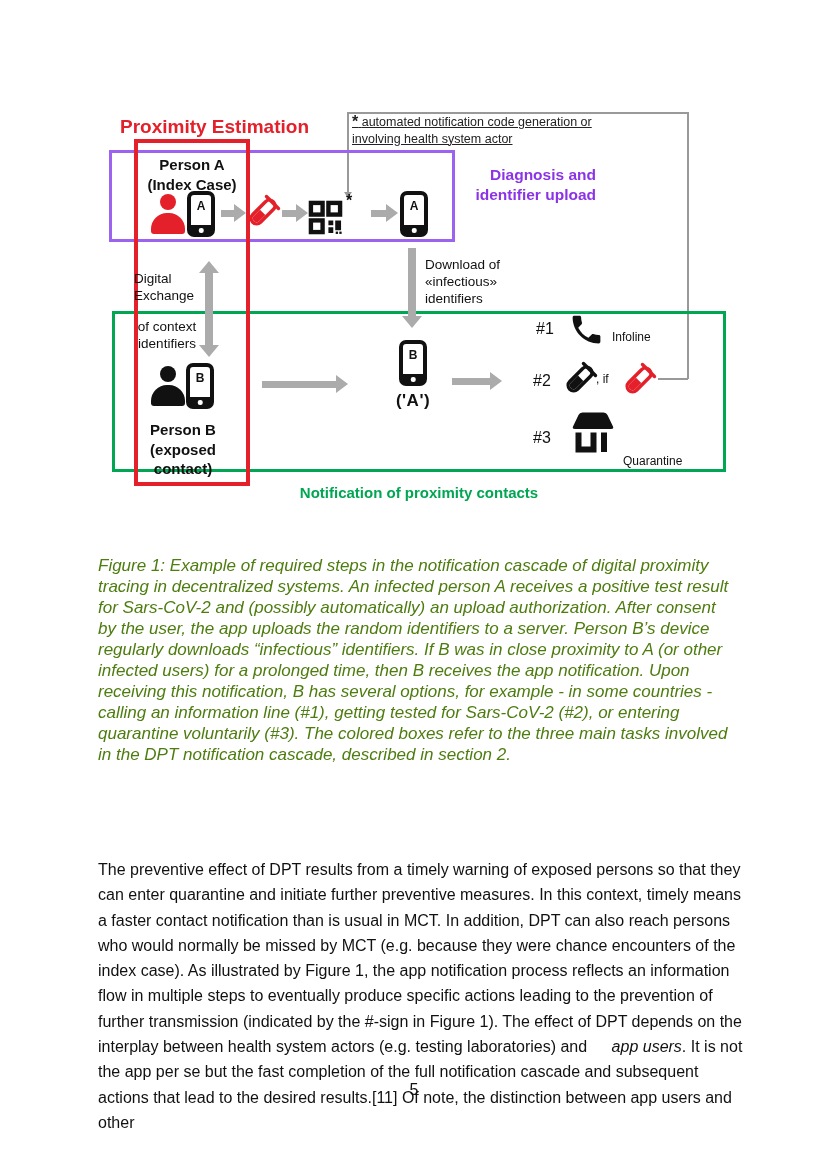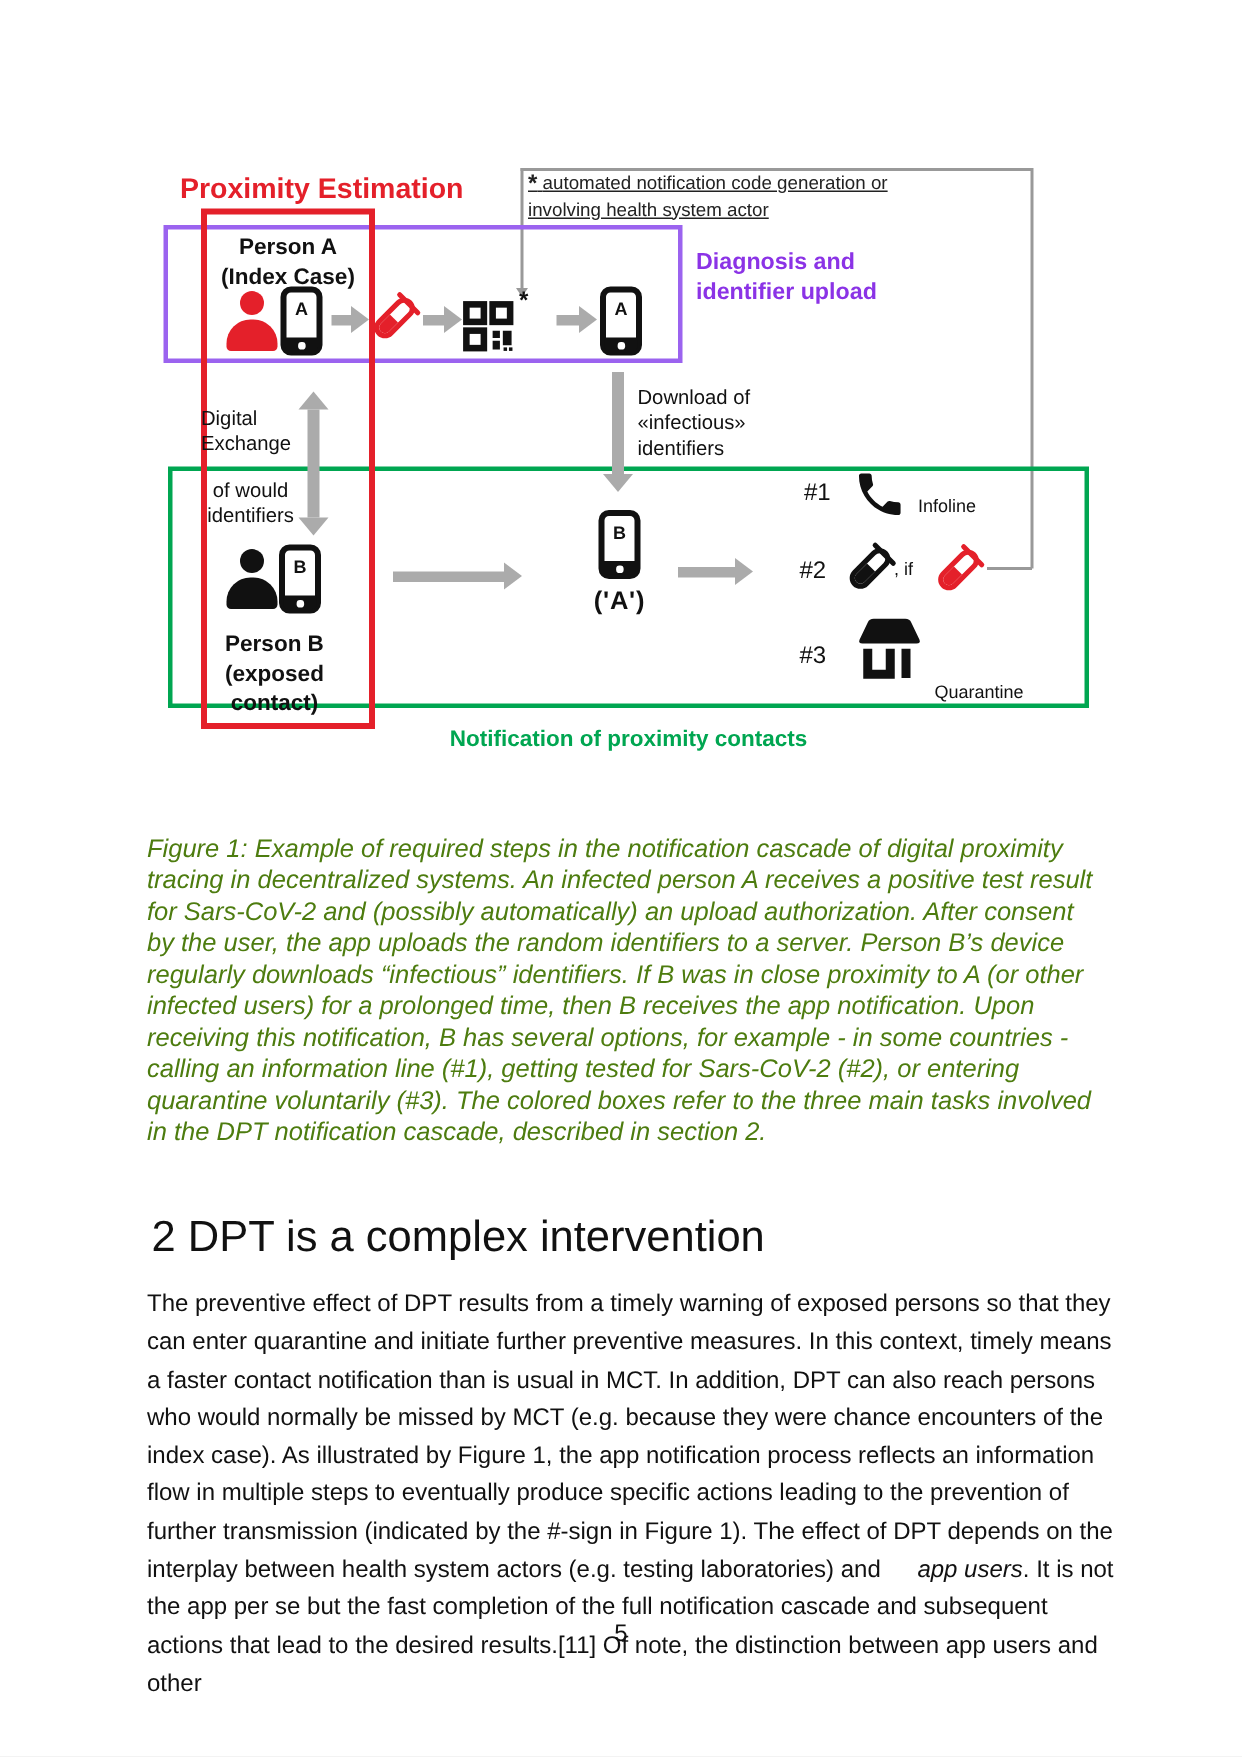--- a/index.html
+++ b/index.html
@@ -11,21 +11,21 @@
 
   
   .box { position:absolute; background:transparent; }
   .box-red    { border:4px solid #e4202a; z-index:6; }
   .box-purple { border:3.5px solid #9b63ef; z-index:5; }
   .box-green  { border:3.5px solid #00a651; z-index:4; }
 
   
   .lbl { position:absolute; z-index:8; }
   .lbl-red    { color:#e4202a; font-weight:bold; font-size:19px; }
-  .lbl-purple { color:#8b33e6; font-weight:bold; font-size:15.5px; line-height:20px; }
+  .lbl-purple { color:#8b33e6; font-weight:bold; font-size:15.5px; line-height:20px;text-align:right; }
   .lbl-green  { color:#00a651; font-weight:bold; font-size:15px; text-align:center; }
   .lbl-bold   { font-weight:bold; font-size:15px; text-align:center; line-height:19.5px; }
   .lbl-small  { font-size:13.5px; line-height:17px; }
   .lbl-note   { font-size:12.5px; line-height:16.5px; color:#222; }
   .lbl-note .star { font-size:16px; font-weight:bold; vertical-align:-1px; }
   .num  { font-size:16px; }
   .opt  { font-size:12px; }
 
   
   .gline { position:absolute; background:#999999; z-index:3; }
@@ -148,21 +148,21 @@
           <div class="dot"></div>
         </div>
     </div>
 
     <div class="lbl lbl-small" style="left:134px; top:270px; width:70px; text-align:left;">Digital Exchange</div>
     <div class="arrow-ud" style="left:199px; top:261px; width:20px;">
       <div class="head-up"></div>
         <div class="shaft" style="height:72px;"></div>
         <div class="head-down"></div>
     </div>
-    <div class="lbl lbl-small" style="left:128px; top:318px; width:78px; text-align:center;">of would identifiers</div>
+    <div class="lbl lbl-small" style="left:128px; top:318px; width:78px; text-align:center;">of context identifiers</div>
 
     <div class="arrow-d" style="left:402px; top:248px; width:20px;">
       <div class="shaft" style="height:68px;"></div>
         <div class="head-down"></div>
     </div>
     <div class="lbl lbl-small" style="left:425px; top:256px; width:86px;">Download of «infectious» identifiers</div>
 
     <div class="person person-black" style="left:149px; top:366px;">
       <div class="p-head"></div>
       <div class="p-body"></div>
@@ -218,19 +218,18 @@
     <svg class="icon" style="left:568px; top:410px;" width="50" height="46" viewBox="0 0 50 46">
       <path d="M5 16.5 L10.5 5 Q11.5 2.5 14.5 2.5 H35.5 Q38.5 2.5 39.5 5 L45 16.5 Q46 19 43 19 H7 Q4 19 5 16.5 Z" fill="#111"></path>
       <path d="M10.5 22.5 V39.5 H25.5 V22.5" fill="none" stroke="#111" stroke-width="6"></path>
       <rect x="33" y="22.5" width="6" height="19.5" fill="#111"></rect>
     </svg>
     <div class="lbl opt" style="left:623px; top:454px;">Quarantine</div>
   </div>
 
   <p class="caption">Figure 1: Example of required steps in the notification cascade of digital proximity tracing in decentralized systems. An infected person A receives a positive test result for Sars-CoV-2 and (possibly automatically) an upload authorization.  After consent by the user, the app uploads the random identifiers to a server. Person B’s device regularly downloads “infectious” identifiers. If B was in close proximity to A (or other infected users) for a prolonged time, then B receives the app notification. Upon receiving this notification, B has several options, for example - in some countries - calling an information line (#1), getting tested for Sars-CoV-2 (#2), or entering quarantine voluntarily (#3). The colored boxes refer to the three main tasks involved in the DPT notification cascade, described in section 2.</p>
 
-  <h1 class="heading" style="margin:0; font-weight:normal;">2 DPT is a complex intervention</h1>
 
   <p class="bodytext" style="margin:0;"><span>The preventive effect of DPT results from a timely warning of exposed persons so that they can enter quarantine and initiate further preventive measures. In this context, timely means a faster contact notification than is usual in MCT. In addition, DPT can also reach persons who would normally be missed by MCT (e.g. because they were chance encounters of the index case). As illustrated by Figure 1, the app notification process reflects an information flow in multiple steps to eventually produce specific actions leading to the prevention of further transmission (indicated by the #-sign in Figure 1). The effect of DPT depends on the interplay between health system actors (e.g. testing laboratories) and </span><span class="em">app users</span><span>. It is not the app per se but the fast completion of the full notification cascade and subsequent actions that lead to the desired results.[11] Of note, the distinction between app users and other</span></p>
 
   <div class="pagenum">5</div>
 
 </div>
 
 </body></html>

